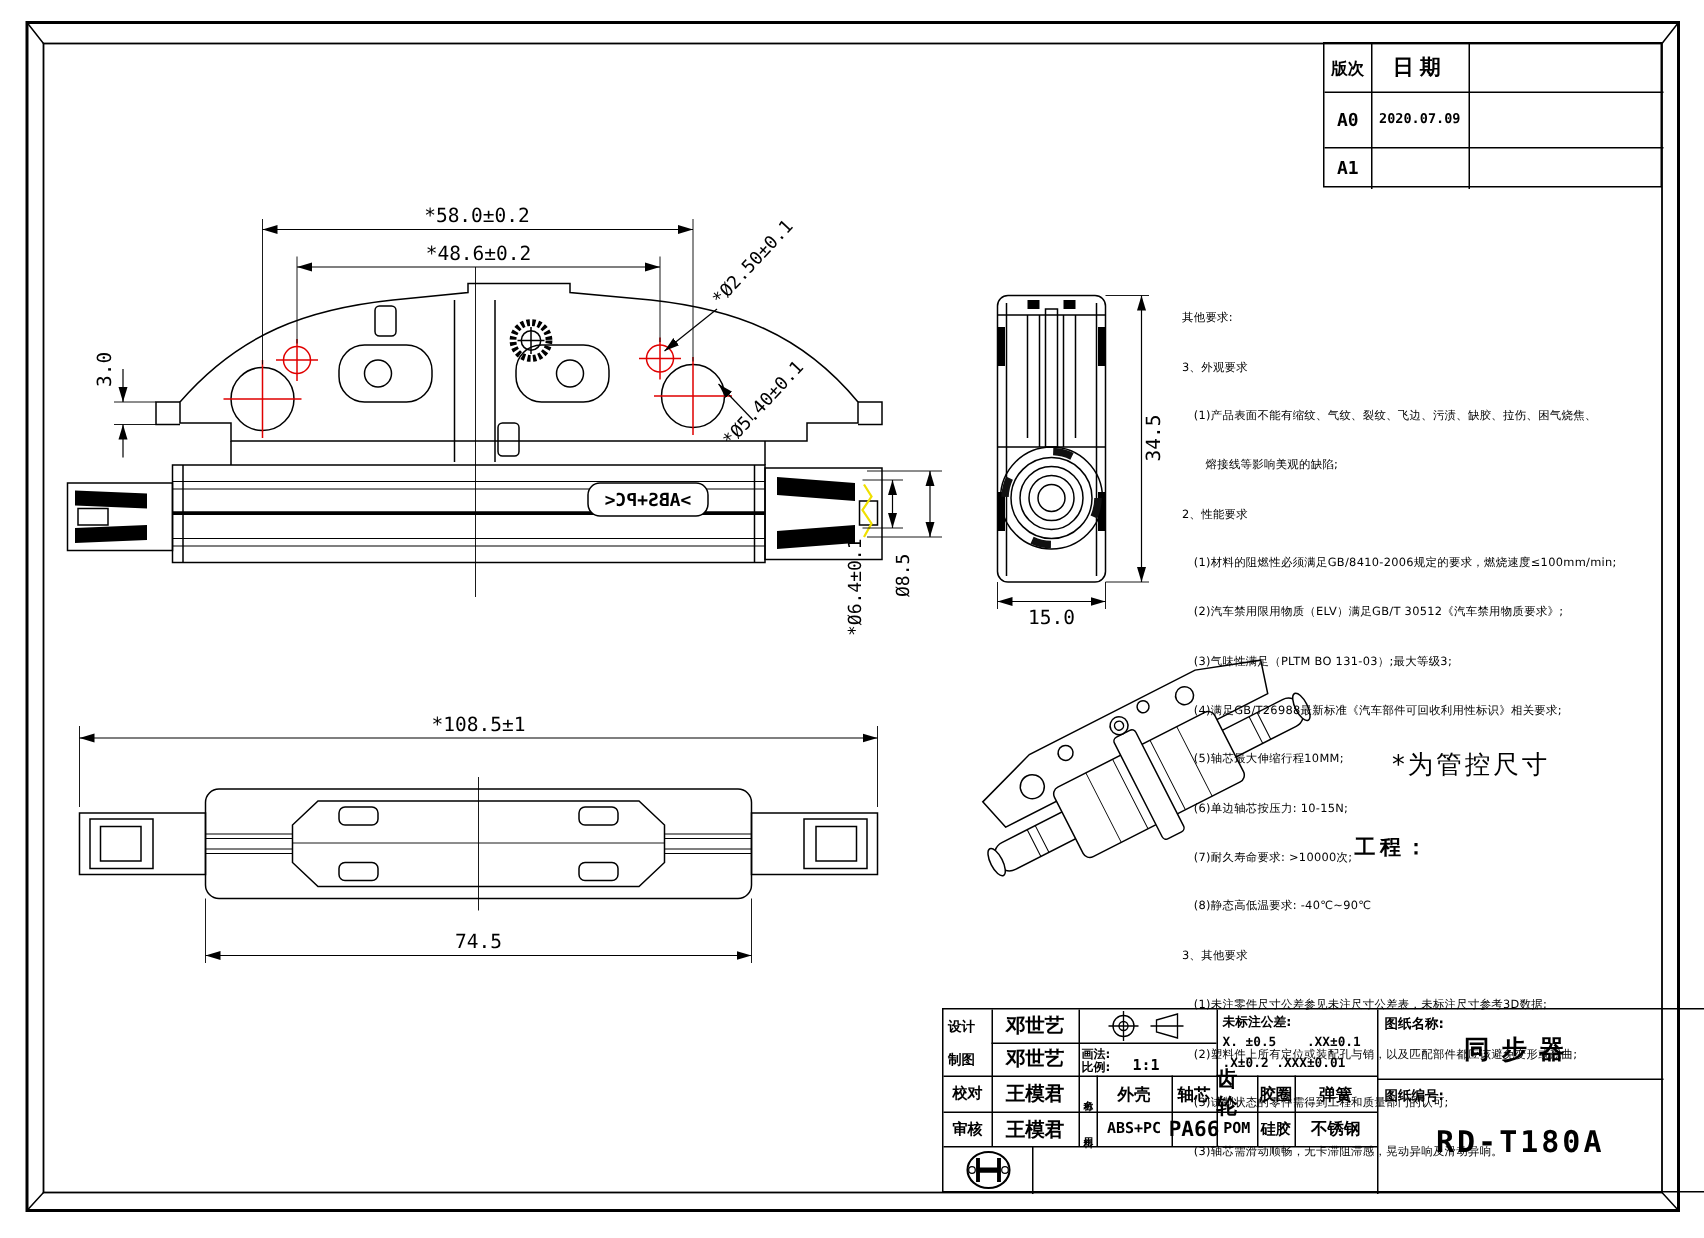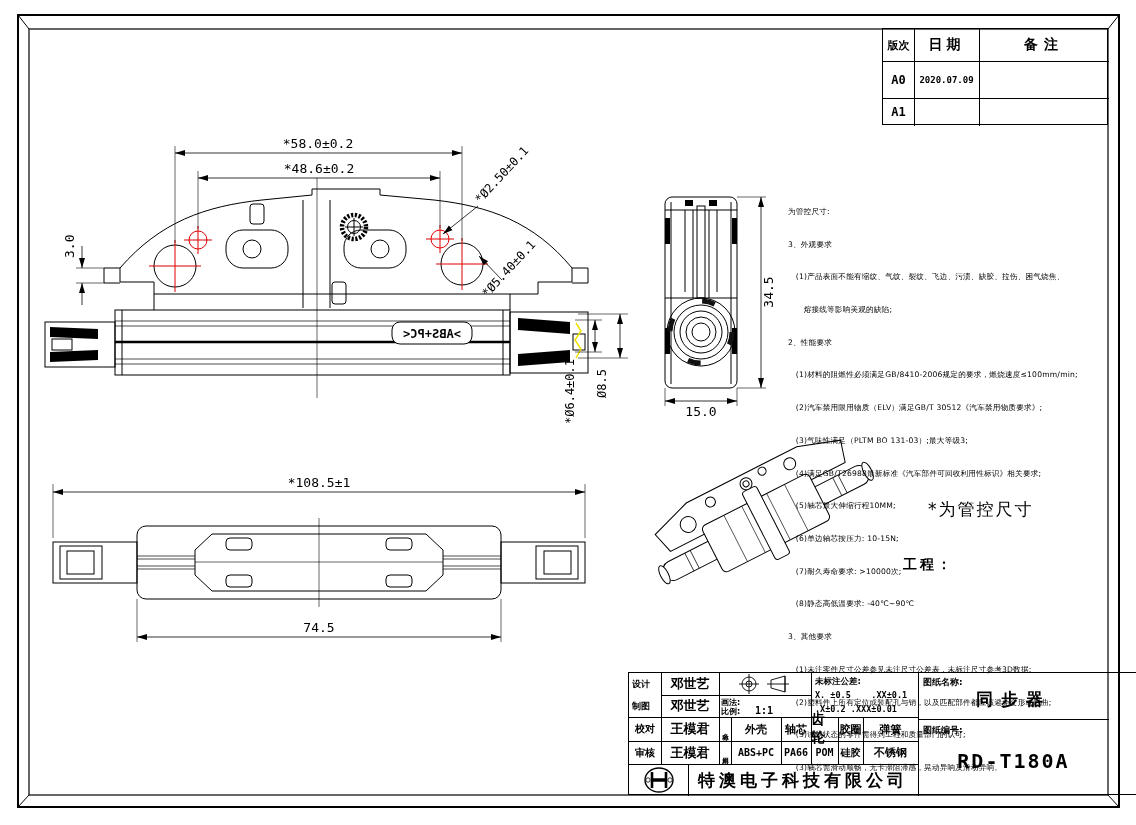--- a/index.html
+++ b/index.html
@@ -210,21 +210,21 @@
       <rect x="-8" y="-38" width="16" height="76" rx="3"></rect>
       <circle cx="0" cy="-44" r="6"></circle>
         <circle cx="0" cy="-44" r="3"></circle>
     </g>
   </svg>
 
   <div class="abs" id="control-note">*为管控尺寸</div>
   <div class="abs" id="project-note">工程：</div>
 
   <div class="abs" id="tech">
-    <div>为管控尺寸:</div>
+    <div>其他要求:</div>
     <div>3、外观要求</div>
     <div>   (1)产品表面不能有缩纹、气纹、裂纹、飞边、污渍、缺胶、拉伤、困气烧焦、</div>
     <div>      熔接线等影响美观的缺陷;</div>
     <div>2、性能要求</div>
     <div>   (1)材料的阻燃性必须满足GB/8410-2006规定的要求，燃烧速度≤100mm/min;</div>
     <div>   (2)汽车禁用限用物质（ELV）满足GB/T 30512《汽车禁用物质要求》;</div>
     <div>   (3)气味性满足（PLTM BO 131-03）;最大等级3;</div>
     <div>   (4)满足GB/T26988最新标准《汽车部件可回收利用性标识》相关要求;</div>
     <div>   (5)轴芯最大伸缩行程10MM;</div>
     <div>   (6)单边轴芯按压力: 10-15N;</div>
@@ -237,21 +237,20 @@
     <div>   (3)轴芯需滑动顺畅，无卡滞阻滞感，晃动异响及滑动异响。</div>
   </div>
 
   <div class="abs" id="rev">
     <div class="gridline" style="left:31px;top:0;width:1px;height:97px"></div>
     <div class="gridline" style="left:96px;top:0;width:1px;height:97px"></div>
     <div class="gridline" style="left:0;top:32px;width:226px;height:1px"></div>
     <div class="gridline" style="left:0;top:69px;width:226px;height:1px"></div>
     <div class="cell" style="left:0;top:0;width:31px;height:32px;font-size:11px">版次</div>
     <div class="cell" style="left:31px;top:0;width:65px;height:32px;font-size:14px;letter-spacing:4px">日期</div>
-    <div class="cell" style="left:96px;top:0;width:130px;height:32px;font-size:14px;letter-spacing:6px">备注</div>
     <div class="cell mono" style="left:0;top:32px;width:31px;height:37px;font-size:12px">A0</div>
     <div class="cell mono" style="left:31px;top:32px;width:65px;height:37px;font-size:9px">2020.07.09</div>
     <div class="cell mono" style="left:0;top:69px;width:31px;height:28px;font-size:12px">A1</div>
     <div class="cell mono" style="left:31px;top:69px;width:65px;height:28px;font-size:9px"></div>
     <div class="cell" style="left:96px;top:69px;width:130px;height:28px;font-size:13px"></div>
   </div>
 
   <div class="abs" id="tblock">
 
     <div class="gridline" style="left:289px;top:0;width:1px;height:123px"></div>
@@ -295,35 +294,34 @@
     <div class="cell tl mono" style="left:186px;top:31px;font-size:8.5px;white-space:pre">.X±0.2 .XXX±0.01</div>
 
     <div class="cell" style="left:90px;top:44px;width:12px;height:24px;font-size:6.5px;line-height:7px;writing-mode:vertical-lr;letter-spacing:1px">名称</div>
     <div class="cell" style="left:90px;top:68px;width:12px;height:23px;font-size:6.5px;line-height:7px;writing-mode:vertical-lr;letter-spacing:1px">用料</div>
     <div class="cell" style="left:102px;top:44px;width:50px;height:24px;font-size:11px">外壳</div>
     <div class="cell" style="left:152px;top:44px;width:30px;height:24px;font-size:11px">轴芯</div>
     <div class="cell" style="left:182px;top:44px;width:27px;height:24px;font-size:14px">齿轮</div>
     <div class="cell" style="left:209px;top:44px;width:25px;height:24px;font-size:11px">胶圈</div>
     <div class="cell" style="left:234px;top:44px;width:55px;height:24px;font-size:11px">弹簧</div>
     <div class="cell mono" style="left:102px;top:68px;width:50px;height:23px;font-size:10px">ABS+PC</div>
-    <div class="cell mono" style="left:152px;top:68px;width:30px;height:23px;font-size:10px">PA66</div>
+    <div class="cell mono" style="left:152px;top:68px;width:30px;height:23px;font-size:14px">PA66</div>
     <div class="cell mono" style="left:182px;top:68px;width:27px;height:23px;font-size:10px">POM</div>
     <div class="cell" style="left:209px;top:68px;width:25px;height:23px;font-size:10px">硅胶</div>
     <div class="cell" style="left:234px;top:68px;width:55px;height:23px;font-size:11px">不锈钢</div>
 
     <svg class="abs" style="left:14px;top:94px" width="32" height="26">
       <g stroke="#000" fill="none" stroke-width="1.4">
         <ellipse cx="16" cy="13" rx="14" ry="12"></ellipse>
         <path d="M9 5 V21 M23 5 V21" stroke-width="2.6"></path>
         <path d="M9 13 H23" stroke-width="3.5"></path>
         <circle cx="5" cy="13" r="2.2" stroke-width="0.8"></circle>
         <circle cx="27" cy="13" r="2.2" stroke-width="0.8"></circle>
       </g>
     </svg>
-    <div class="cell" style="left:59px;top:91px;width:230px;height:32px;font-size:17px;letter-spacing:4px">特澳电子科技有限公司</div>
 
     <div class="cell tl" style="left:294px;top:3px;font-size:9px">图纸名称:</div>
     <div class="cell" style="left:289px;top:6px;width:191px;height:40px;font-size:17px;letter-spacing:8px">同步器</div>
     <div class="cell tl" style="left:294px;top:51px;font-size:9px">图纸编号:</div>
     <div class="cell mono" style="left:289px;top:58px;width:191px;height:60px;font-size:20px;letter-spacing:2px">RD-T180A</div>
   </div>
 
 </div>
 
 </body></html>

